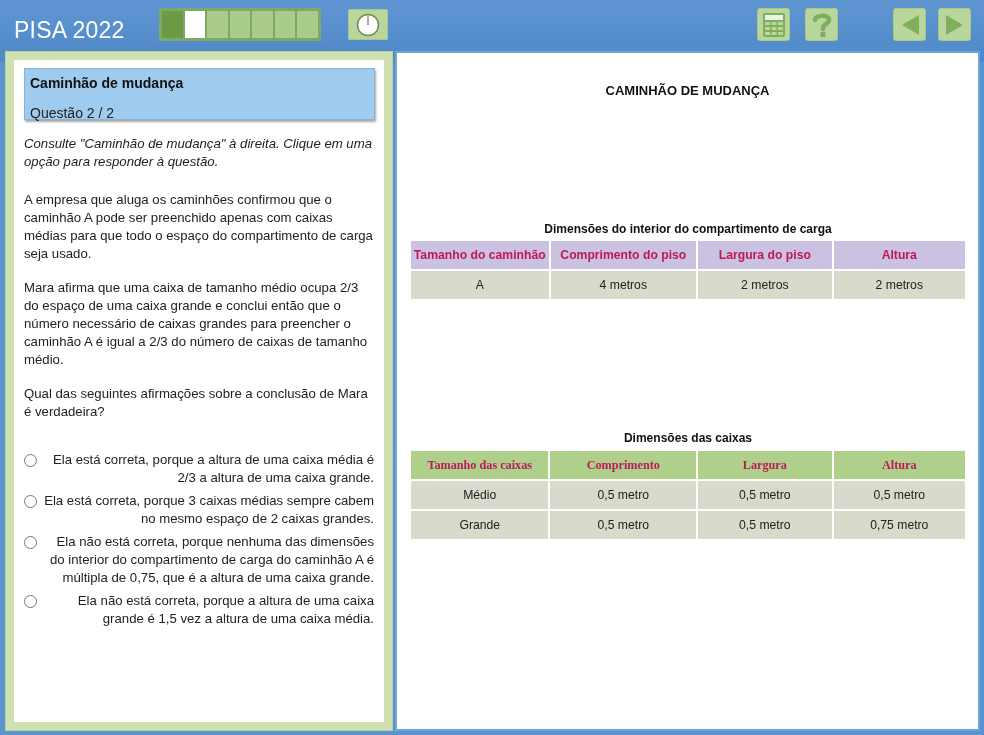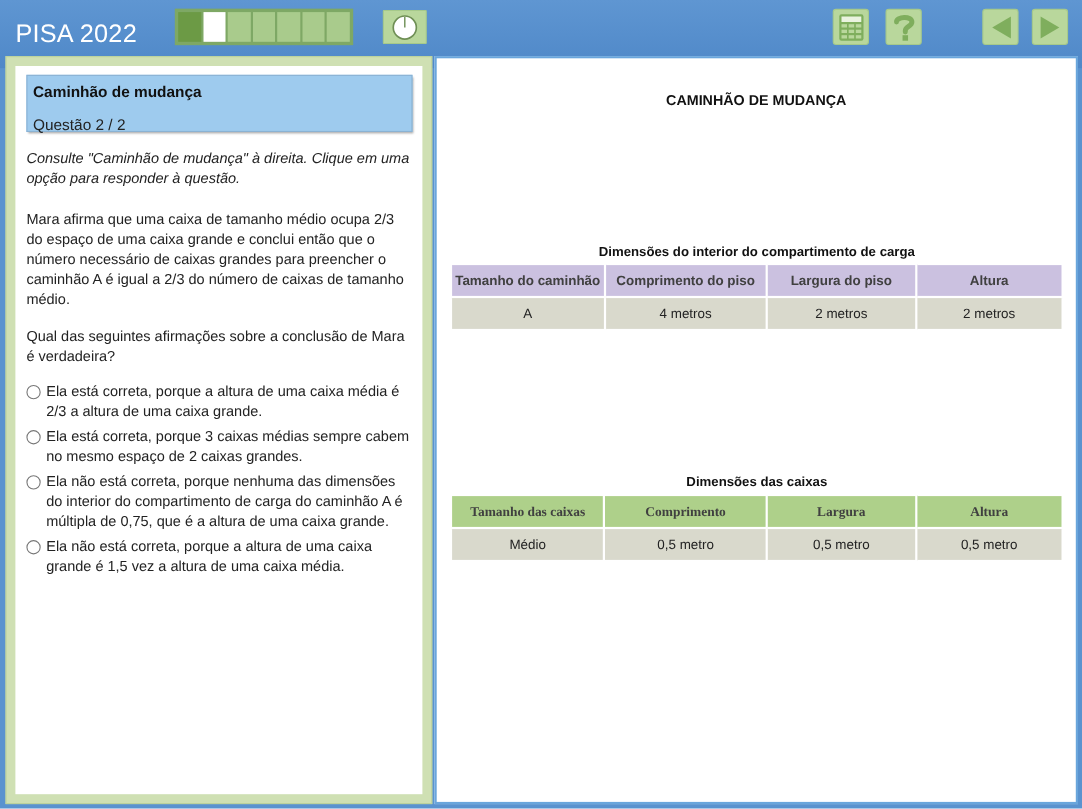--- a/index.html
+++ b/index.html
@@ -53,21 +53,21 @@
     padding: 6px 0 0 5px;
   }
   .q-title { font-weight: bold; font-size: 14px; color: #111; }
   .q-counter { font-size: 14px; color: #222; margin-top: 14px; }
   .left-content {
     position: absolute; left: 10px; top: 75px; width: 350px;
     font-size: 13.2px; line-height: 18px; color: #222;
   }
   .instruction { font-style: italic; margin-bottom: 20px; }
   .para { margin-bottom: 16px; }
-  .options { margin-top: 14px; }
+  .options { margin-top: 30px; text-align: right; }
   .option {
     display: flex; align-items: flex-start; margin-bottom: 5px; cursor: pointer;
   }
   .radio {
     flex: 0 0 13px; width: 13px; height: 13px; border: 1px solid #777;
     border-radius: 50%; margin-top: 3px; margin-right: 5px; background: #fff;
   }
   .option-text { flex: 1; }
 
   .right-frame {
@@ -82,21 +82,21 @@
     position: absolute; left: 12px; width: 558px; text-align: center;
     font-weight: bold; font-size: 12px; color: #111;
   }
   table.data {
     position: absolute; left: 12px; width: 558px;
     border-collapse: collapse; font-size: 12.2px; color: #222;
   }
   table.data th, table.data td {
     border: 2px solid #ffffff; text-align: center; height: 30px;
   }
-  table.data th { font-weight: bold; color: #404040; }
+  table.data th { font-weight: bold; color: #be185d; }
   table.purple th { background: #cbc1e0; }
   table.green th { background: #aed08a; font-family: Liberation Serif, serif; }
   table.data td { background: #d9d9cc; }
 </style>
 </head>
 <body>
 
 <div class="topbar">
   <div class="app-title">PISA 2022</div>
 
@@ -157,20 +157,21 @@
 
 <div class="left-frame">
   <div class="left-inner">
     <div class="q-header">
       <div class="q-title">Caminhão de mudança</div>
       <div class="q-counter">Questão 2 / 2</div>
     </div>
 
     <div class="left-content">
       <div class="instruction">Consulte "Caminhão de mudança" à direita. Clique em uma opção para responder à questão.</div>
+      <div class="para">A empresa que aluga os caminhões confirmou que o caminhão A pode ser preenchido apenas com caixas médias para que todo o espaço do compartimento de carga seja usado.</div>
       <div class="para">Mara afirma que uma caixa de tamanho médio ocupa 2/3 do espaço de uma caixa grande e conclui então que o número necessário de caixas grandes para preencher o caminhão A é igual a 2/3 do número de caixas de tamanho médio.</div>
       <div class="para" style="margin-bottom:0">Qual das seguintes afirmações sobre a conclusão de Mara é verdadeira?</div>
 
       <div class="options">
         <div class="option">
           <span class="radio"></span>
           <span class="option-text">Ela está correta, porque a altura de uma caixa média é 2/3 a altura de uma caixa grande.</span>
         </div>
         <div class="option">
           <span class="radio"></span>
@@ -230,15 +231,21 @@
       <th>Comprimento</th>
       <th>Largura</th>
       <th>Altura</th>
     </tr>
     <tr>
       <td>Médio</td>
       <td>0,5 metro</td>
       <td>0,5 metro</td>
       <td>0,5 metro</td>
     </tr>
+    <tr>
+      <td>Grande</td>
+      <td>0,5 metro</td>
+      <td>0,5 metro</td>
+      <td>0,75 metro</td>
+    </tr>
   </tbody>
     </table>
 </div>
 
 </body></html>

